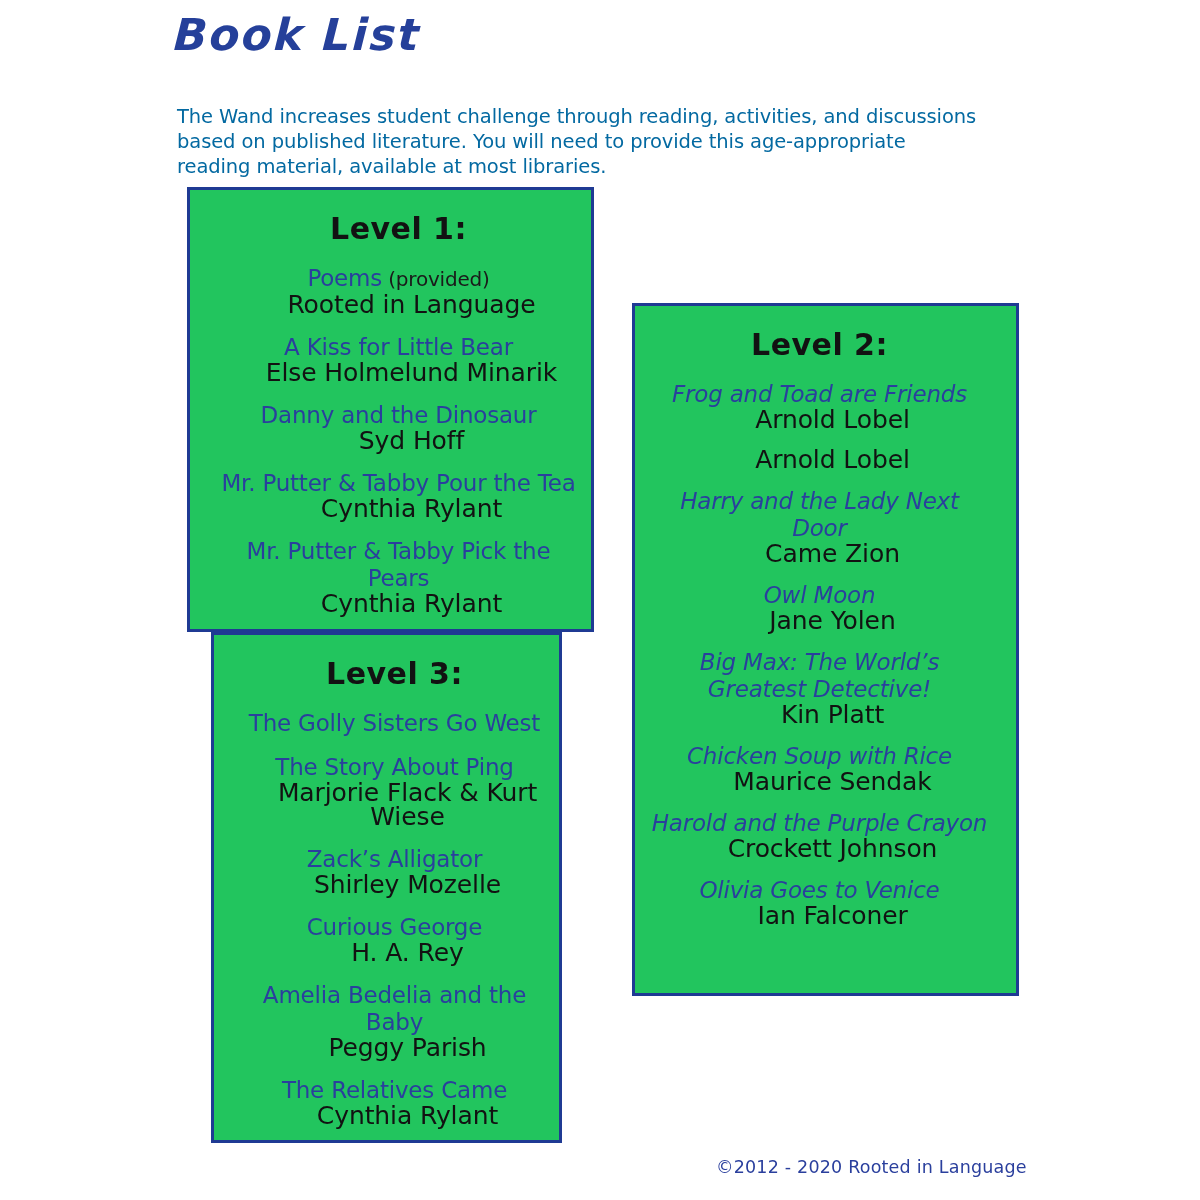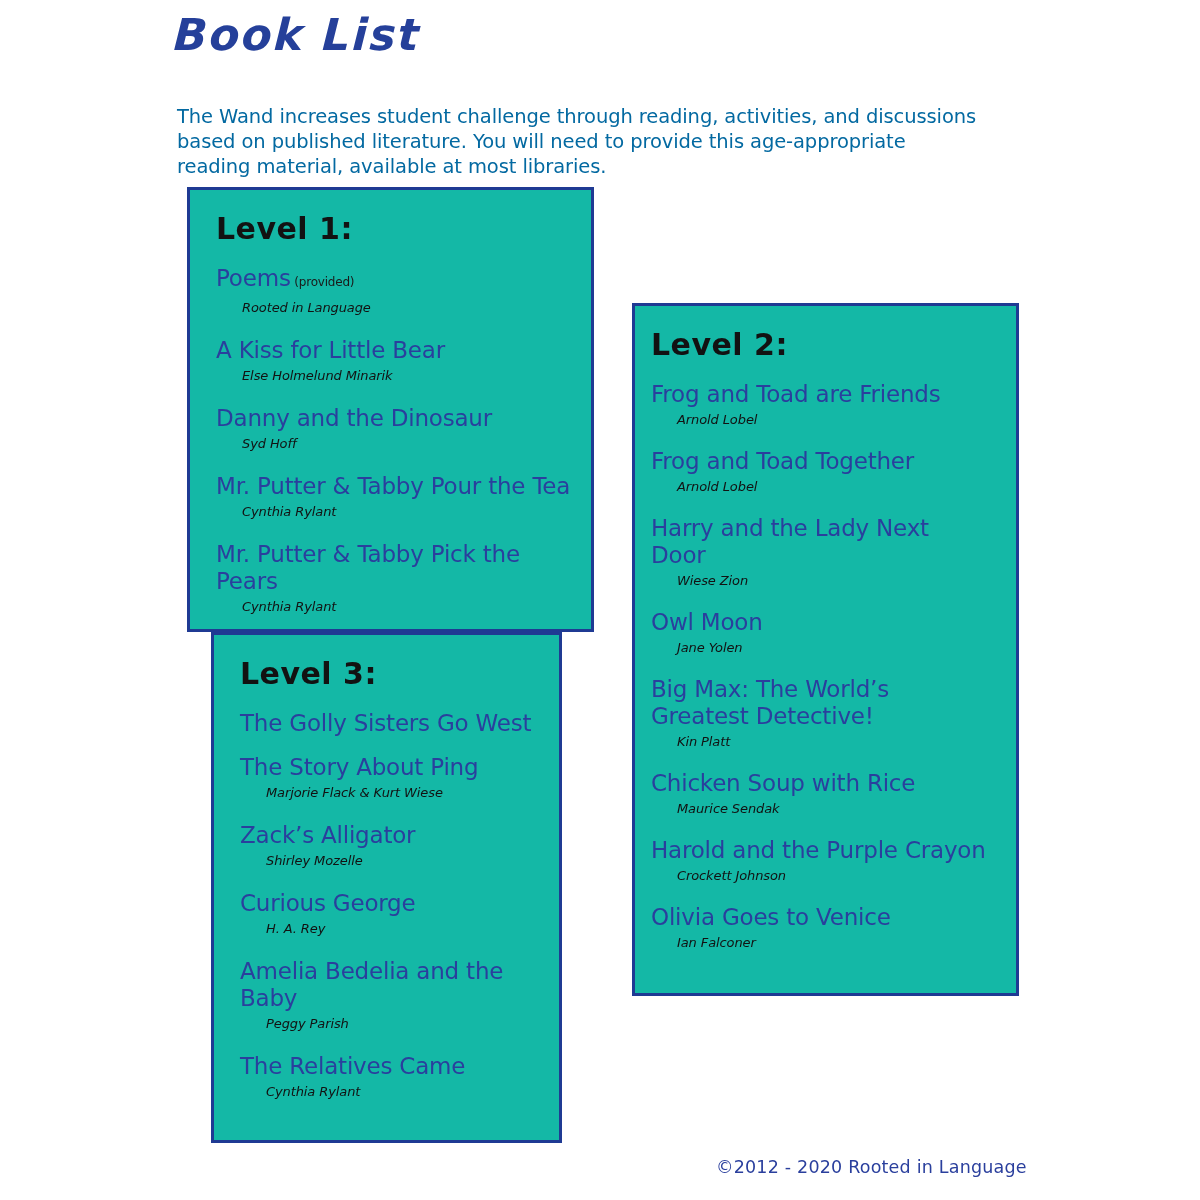--- a/index.html
+++ b/index.html
@@ -40,22 +40,23 @@
     font-size: 19.5px;
     line-height: 25px;
     color: #0369a1;
     letter-spacing: -0.1px;
   }
 
   
   .level-box {
     position: absolute;
     border: 3px solid #1f3a93;
-    background: #14b8a6;
+    background: #22c55e;
     box-sizing: border-box;
+    text-align: center;
   }
   #box-level-1 { left: 187px; top: 187px;  width: 407px; height: 445px; }
   #box-level-2 { left: 632px; top: 303px;  width: 387px; height: 693px; }
   #box-level-3 { left: 211px; top: 632px;  width: 351px; height: 511px; }
 
   .level-inner { padding: 22px 10px 10px 26px; }
   #box-level-2 .level-inner { padding: 22px 28px 10px 16px; }
 
   .level-heading {
     font-family: "DejaVu Sans", sans-serif;
@@ -74,36 +75,35 @@
   .book-title {
     font-family: "DejaVu Sans", sans-serif;
     font-size: 23px;
     line-height: 27px;
     color: #2a3f9d;
     letter-spacing: -0.2px;
     display: block;
   }
   .book-title .note {
     color: #1a1a1a;
-    font-size: 12px;
+    font-size: 20px;
   }
   .book-author {
     font-family: "DejaVu Sans", sans-serif;
-    font-size: 13px;
+    font-size: 25px;
     line-height: 24px;
     color: #121212;
     display: block;
     padding-left: 26px;
     letter-spacing: -0.1px;
-    font-style: italic;
   }
 
   
   #box-level-2 .book-item { margin-bottom: 16px; }
-  #box-level-2 .book-title { font-size: 23px; }
+  #box-level-2 .book-title { font-size: 23px; font-style: italic; }
 
   
   #footer {
     position: absolute;
     left: 716px;
     top: 1157px;
     font-family: "DejaVu Sans", sans-serif;
     font-size: 17.5px;
     color: #2a3f9d;
     letter-spacing: 0.2px;
@@ -147,26 +147,25 @@
 
 <section class="level-box" id="box-level-2">
   <div class="level-inner">
     <h2 class="level-heading">Level 2:</h2>
     <ul class="book-list">
         <li class="book-item">
           <span class="book-title">Frog and Toad are Friends</span>
           <span class="book-author">Arnold Lobel</span>
         </li>
         <li class="book-item">
-          <span class="book-title">Frog and Toad Together</span>
           <span class="book-author">Arnold Lobel</span>
         </li>
         <li class="book-item">
           <span class="book-title">Harry and the Lady Next Door</span>
-          <span class="book-author">Wiese Zion</span>
+          <span class="book-author">Came Zion</span>
         </li>
         <li class="book-item">
           <span class="book-title">Owl Moon</span>
           <span class="book-author">Jane Yolen</span>
         </li>
         <li class="book-item">
           <span class="book-title">Big Max: The World’s Greatest Detective!</span>
           <span class="book-author">Kin Platt</span>
         </li>
         <li class="book-item">

